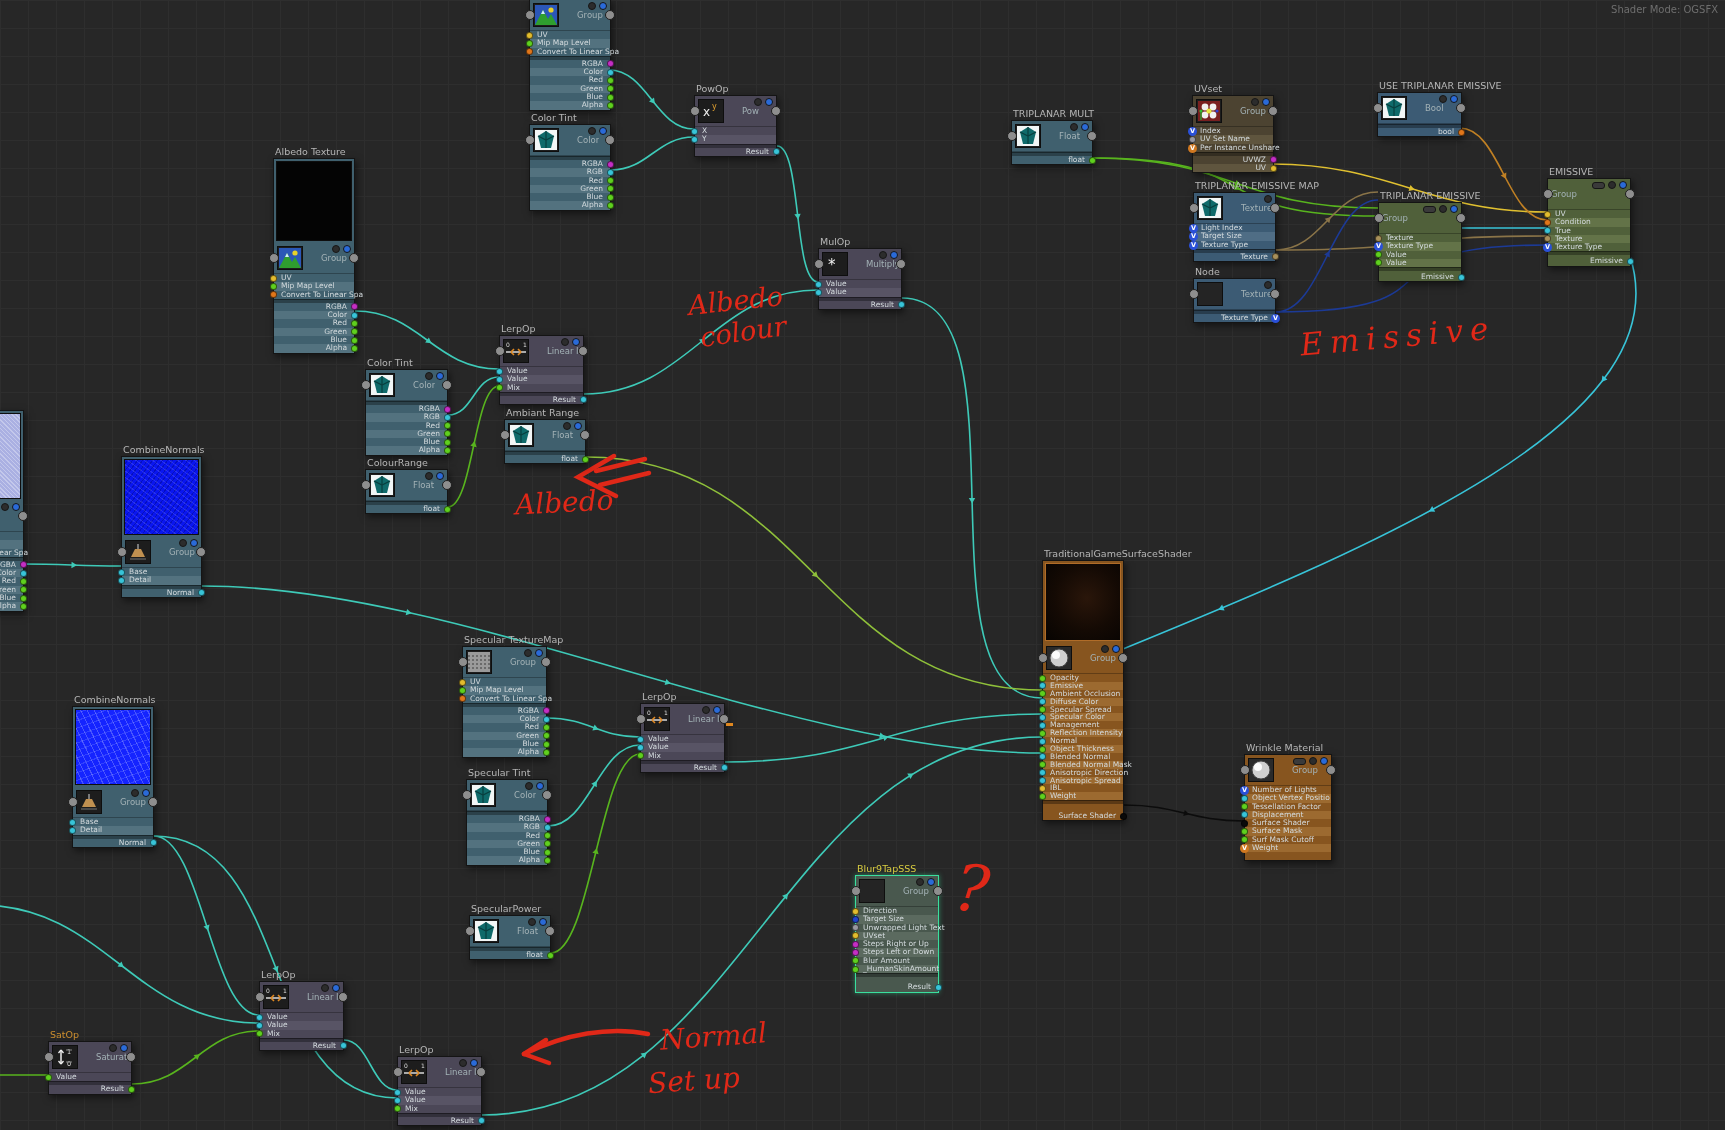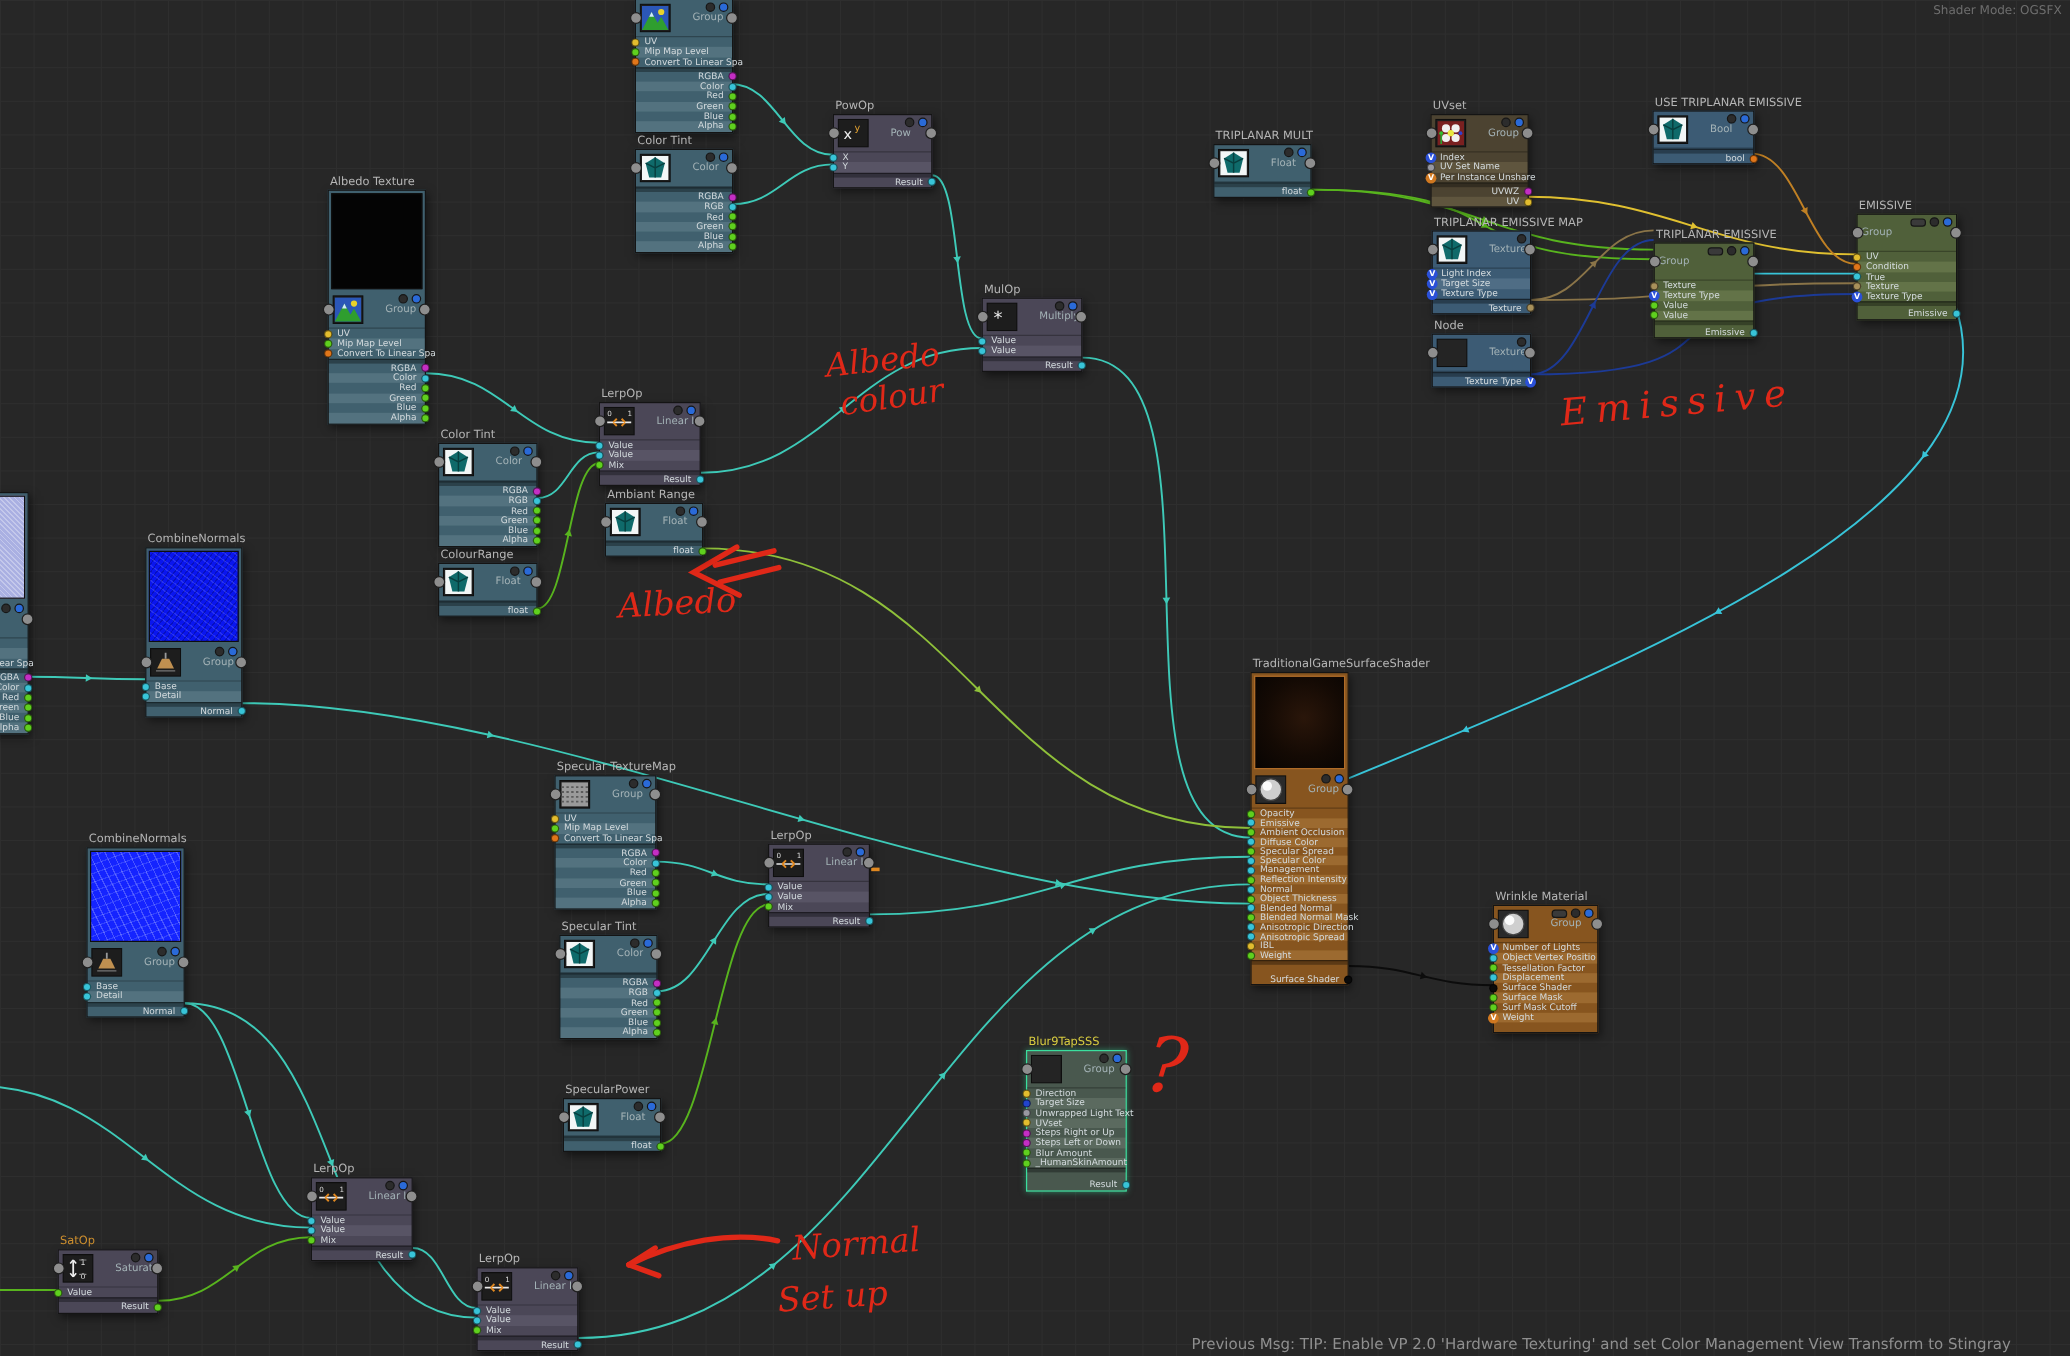--- a/index.html
+++ b/index.html
@@ -834,14 +834,13 @@
   <div id="annos">
       <div class="anno" style="left: 688px; top: 285px; font-size: 27px; transform: rotate(-6deg);">Albedo</div>
       <div class="anno" style="left: 700px; top: 316px; font-size: 27px; transform: rotate(-8deg);">colour</div>
       <div class="anno" style="left: 515px; top: 486px; font-size: 28px; transform: rotate(-3deg);">Albedo</div>
       <div class="anno" style="left: 1300px; top: 318px; font-size: 31px; transform: rotate(-5deg); letter-spacing: 7px;">Emissive</div>
       <div class="anno" style="left: 955px; top: 852px; font-size: 64px; transform: rotate(6deg);">?</div>
       <div class="anno" style="left: 660px; top: 1020px; font-size: 28px; transform: rotate(-4deg);">Normal</div>
       <div class="anno" style="left: 648px; top: 1064px; font-size: 28px; transform: rotate(-4deg);">Set up</div>
     </div>
   <div class="shader-mode">Shader Mode: OGSFX</div>
-  <div class="status-bar">Previous Msg: TIP: Enable VP 2.0 'Hardware Texturing' and set Color Management View Transform to Stingray</div>
 </div>
 
 </body></html>

